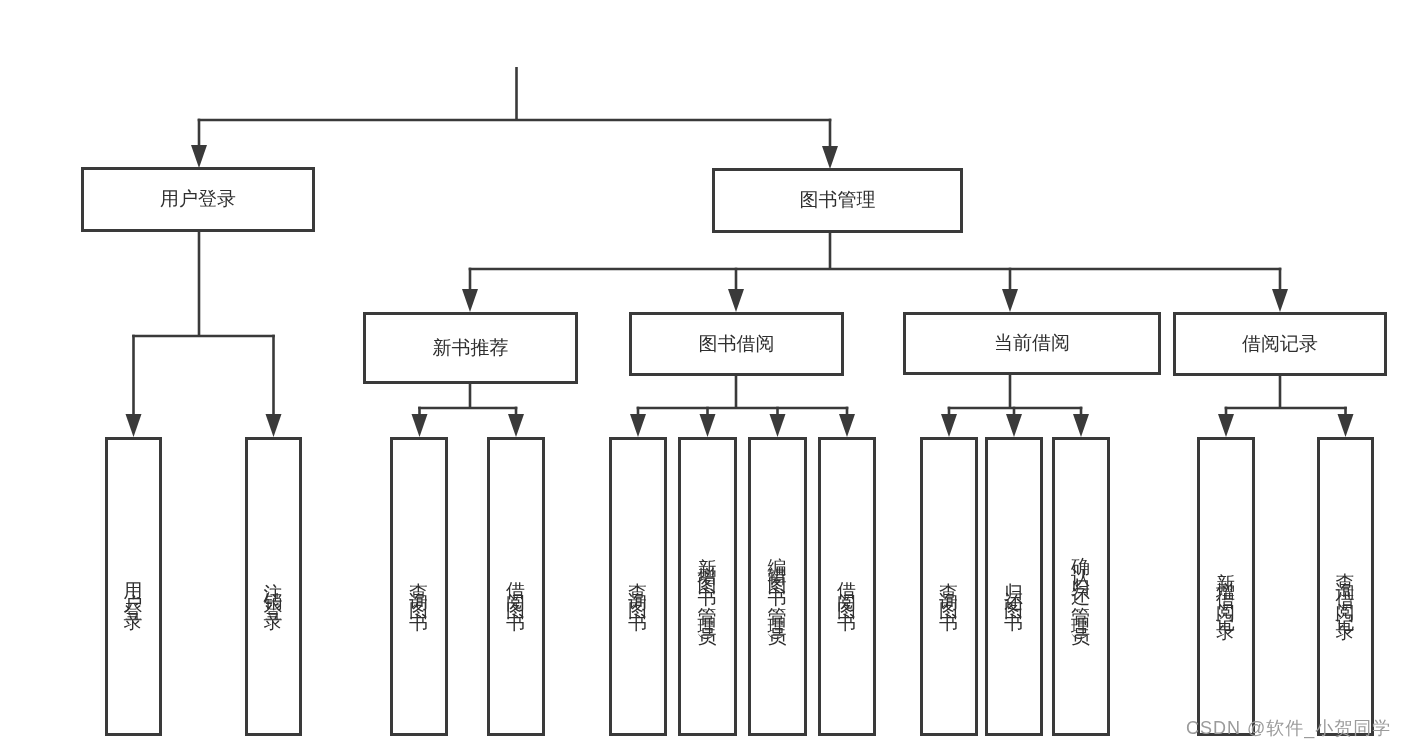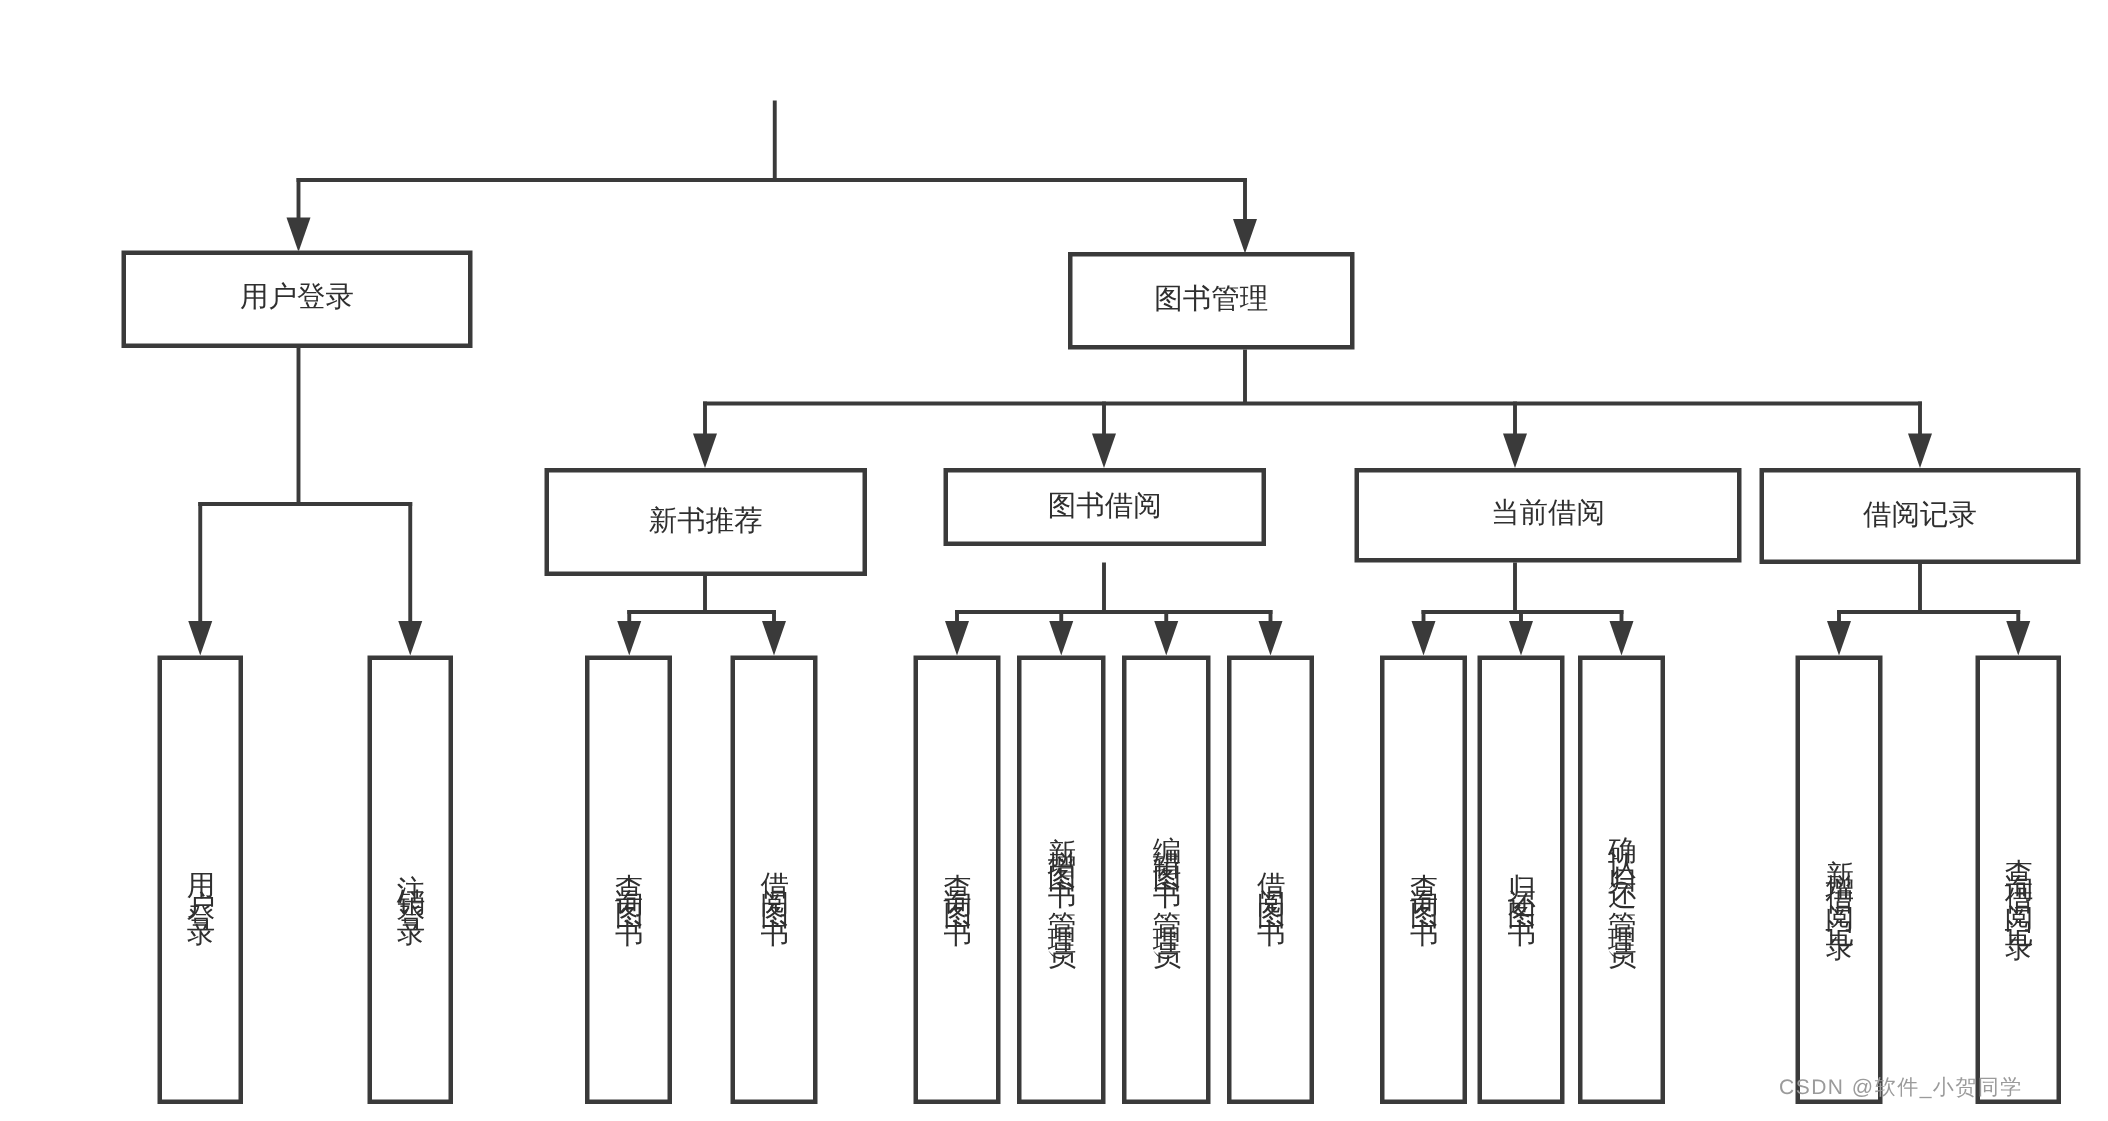--- a/index.html
+++ b/index.html
@@ -33,21 +33,21 @@
   .vtext{
     writing-mode:vertical-rl;
     text-orientation:mixed;
     letter-spacing:10px;
     line-height:1;
     font-size:19px;
   }
   .watermark{
     position:absolute;z-index:3;
     left:1186px;top:716px;
-    font-size:14px;
+    font-size:18px;
     color:var(--watermark);
     letter-spacing:1px;
     white-space:nowrap;
   }
 </style>
 </head>
 <body>
 
 <div class="stage">
 
@@ -115,24 +115,24 @@
       <line class="cline" x1="1224.7" y1="408" x2="1346.8" y2="408"></line>
       <line class="cline" x1="1226" y1="406.7" x2="1226" y2="419"></line>
       <line class="cline" x1="1345.5" y1="406.7" x2="1345.5" y2="419"></line>
       <polygon class="carrow" points="1218,414 1234,414 1226,437"></polygon>
       <polygon class="carrow" points="1337.5,414 1353.5,414 1345.5,437"></polygon>
     </g>
   </svg>
 
 
   <div class="box" style="left:81px;top:167px;width:234px;height:65px;">用户登录</div>
-  <div class="box" style="left:712px;top:168px;width:191px;height:65px;">图书管理</div>
+  <div class="box" style="left:712px;top:168px;width:251px;height:65px;">图书管理</div>
 
   <div class="box" style="left:363px;top:312px;width:215px;height:72px;">新书推荐</div>
-  <div class="box" style="left:629px;top:312px;width:215px;height:52px;">图书借阅</div>
+  <div class="box" style="left:629px;top:312px;width:215px;height:64px;">图书借阅</div>
   <div class="box" style="left:903px;top:312px;width:258px;height:63px;">当前借阅</div>
   <div class="box" style="left:1173px;top:312px;width:214px;height:64px;">借阅记录</div>
 
   <div class="box" style="left:105px;top:437px;width:57px;height:299px;">
     <span class="vtext">用户登录</span>
   </div>
   <div class="box" style="left:245px;top:437px;width:57px;height:299px;">
     <span class="vtext">注销登录</span>
   </div>
 

